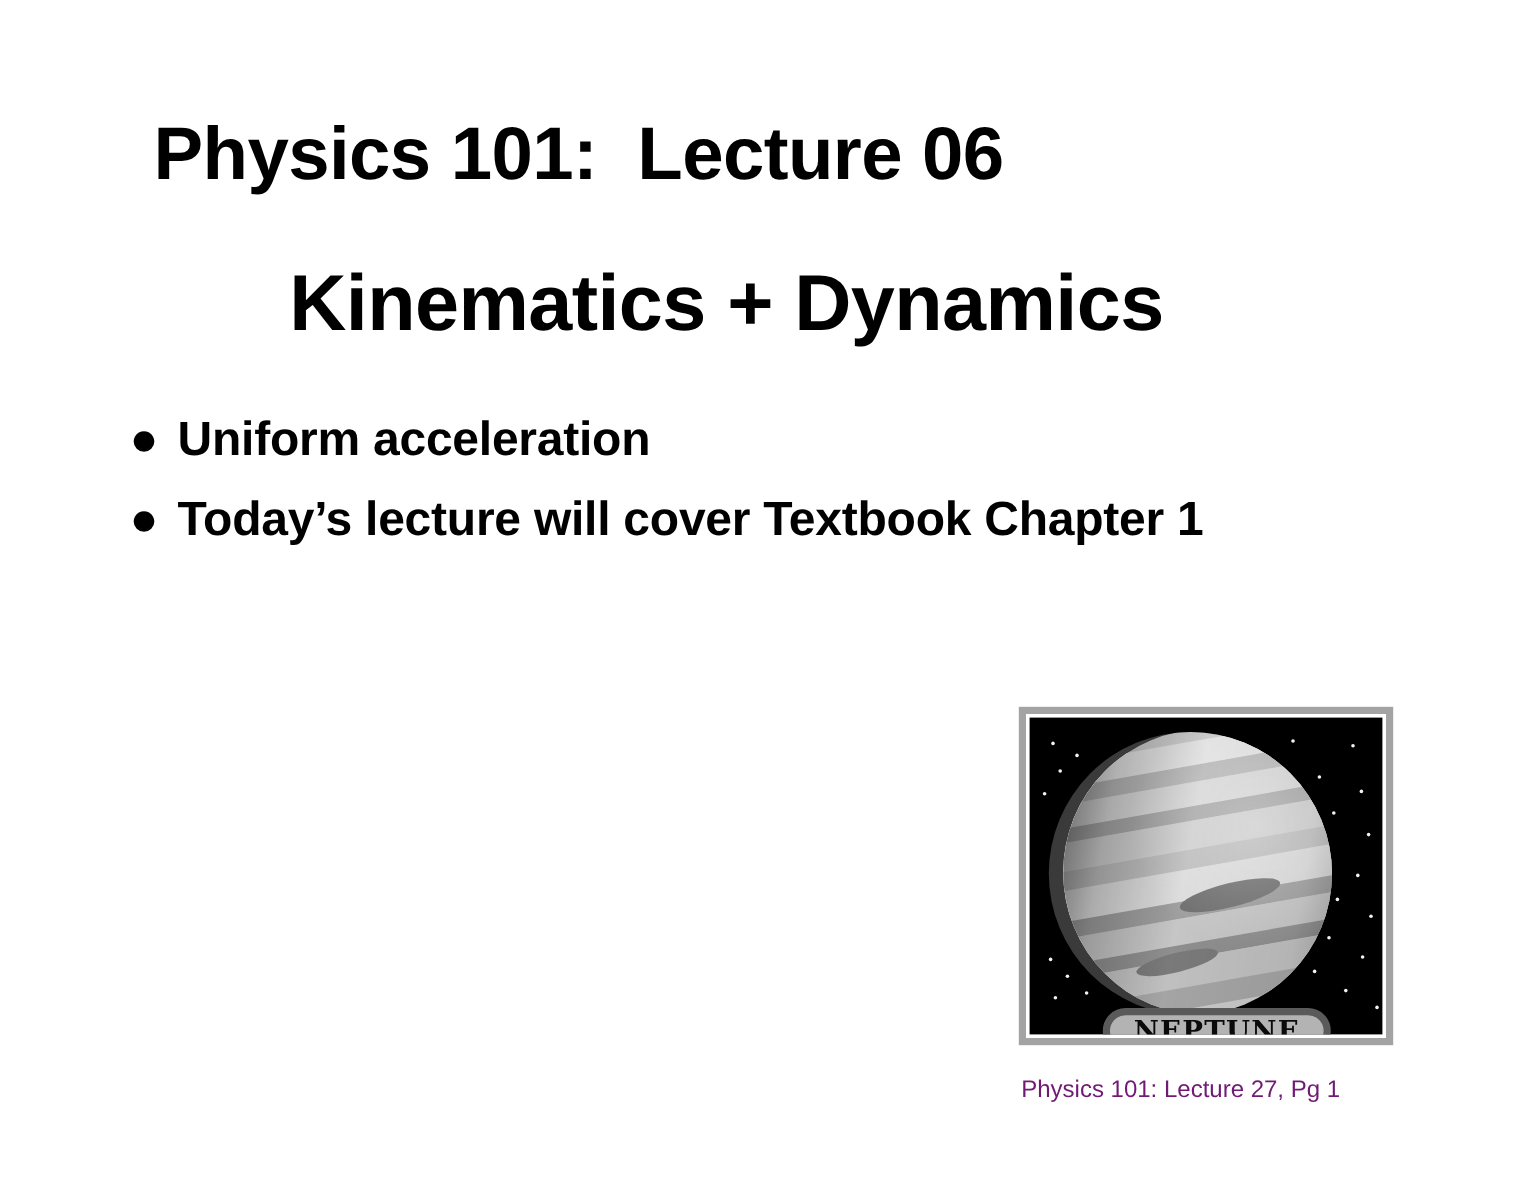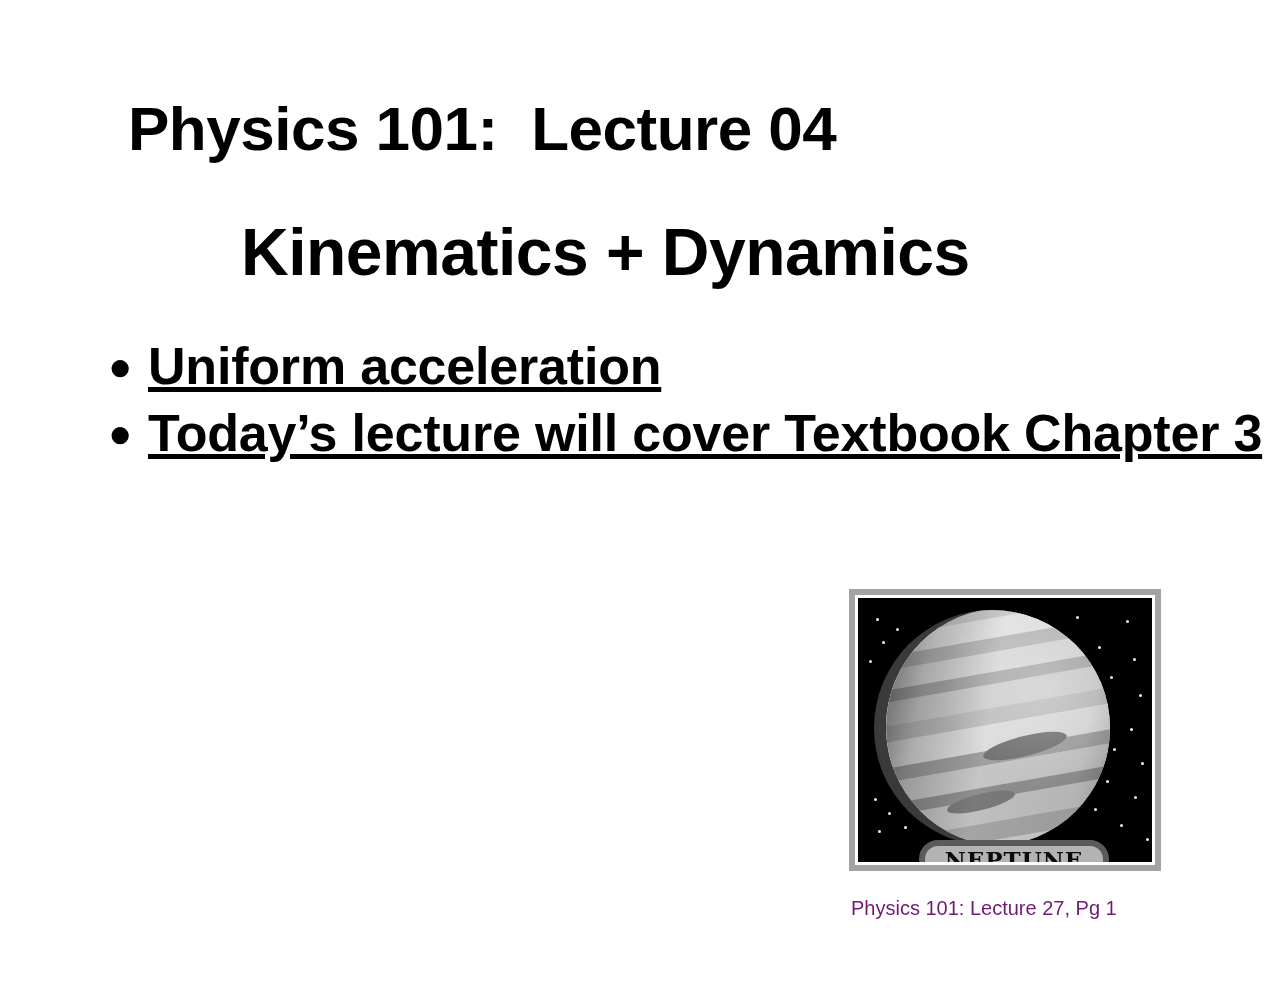--- a/index.html
+++ b/index.html
@@ -62,27 +62,26 @@
   }
   .bullet-mark {
     width: 40px;
     flex: 0 0 40px;
     font-size: 40px;
     line-height: 48px;
     font-weight: bold;
     text-align: left;
   }
   .bullet-text {
-    font-size: 52px;
+    font-size: 40px;
     line-height: 48px;
     font-weight: bold;
     letter-spacing: -0.2px;
     white-space: nowrap;
     font-family: "Liberation Sans", sans-serif;
-    text-decoration: underline;
   }
 
   
   .picture {
     position: absolute;
     left: 849px;
     top: 589px;
     width: 312px;
     height: 282px;
   }
@@ -191,34 +190,34 @@
     color: #701a75;
     white-space: nowrap;
     font-family: "Liberation Sans", sans-serif;
   }
 </style>
 </head>
 <body>
 
 <div class="slide">
 
-  <div class="title-line">Physics 101:  Lecture 04</div>
+  <div class="title-line">Physics 101:  Lecture 06</div>
 
   <div class="subtitle-line">Kinematics + Dynamics</div>
 
   <div class="bullets">
 
     <div class="bullet-row">
       <span class="bullet-mark">●</span>
       <span class="bullet-text">Uniform acceleration</span>
     </div>
 
     <div class="bullet-row">
       <span class="bullet-mark">●</span>
-      <span class="bullet-text">Today’s lecture will cover Textbook Chapter 3</span>
+      <span class="bullet-text">Today’s lecture will cover Textbook Chapter 1</span>
     </div>
 
   </div>
 
   <div class="picture">
     <div class="pic-frame"></div>
     <div class="pic-frame-inner">
       <div class="pic-sky">
 
         <span class="star" style="left:18px;  top:20px;"></span>

